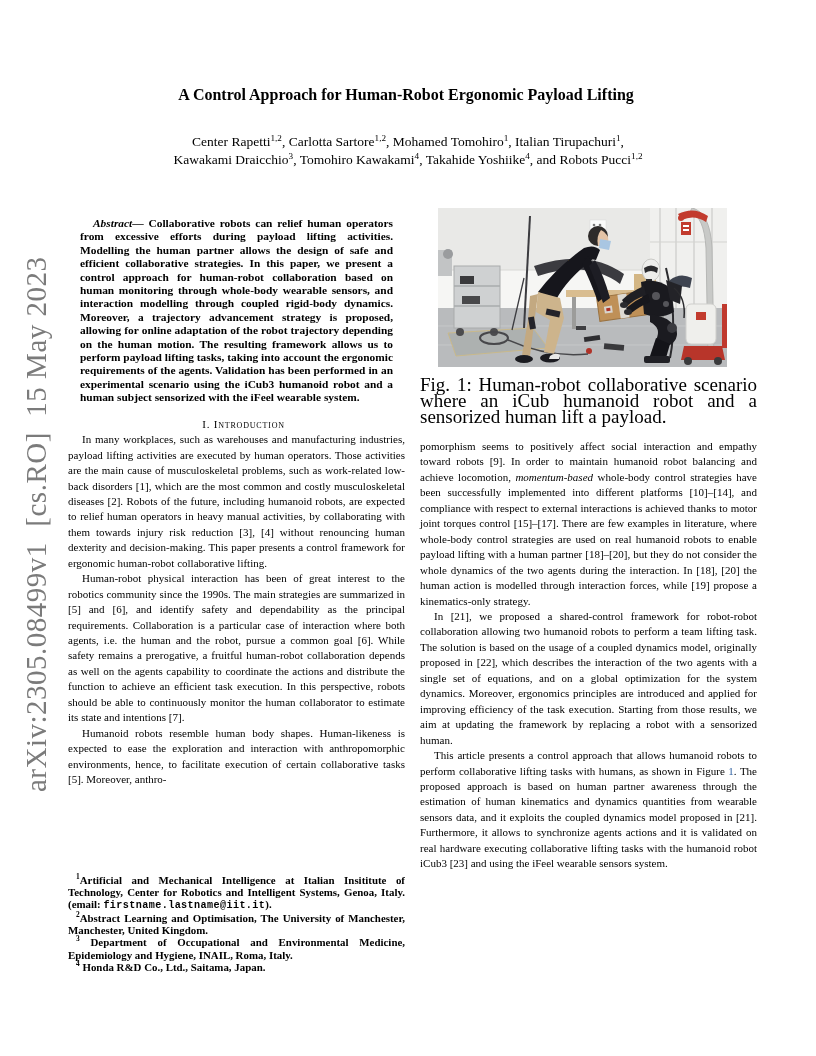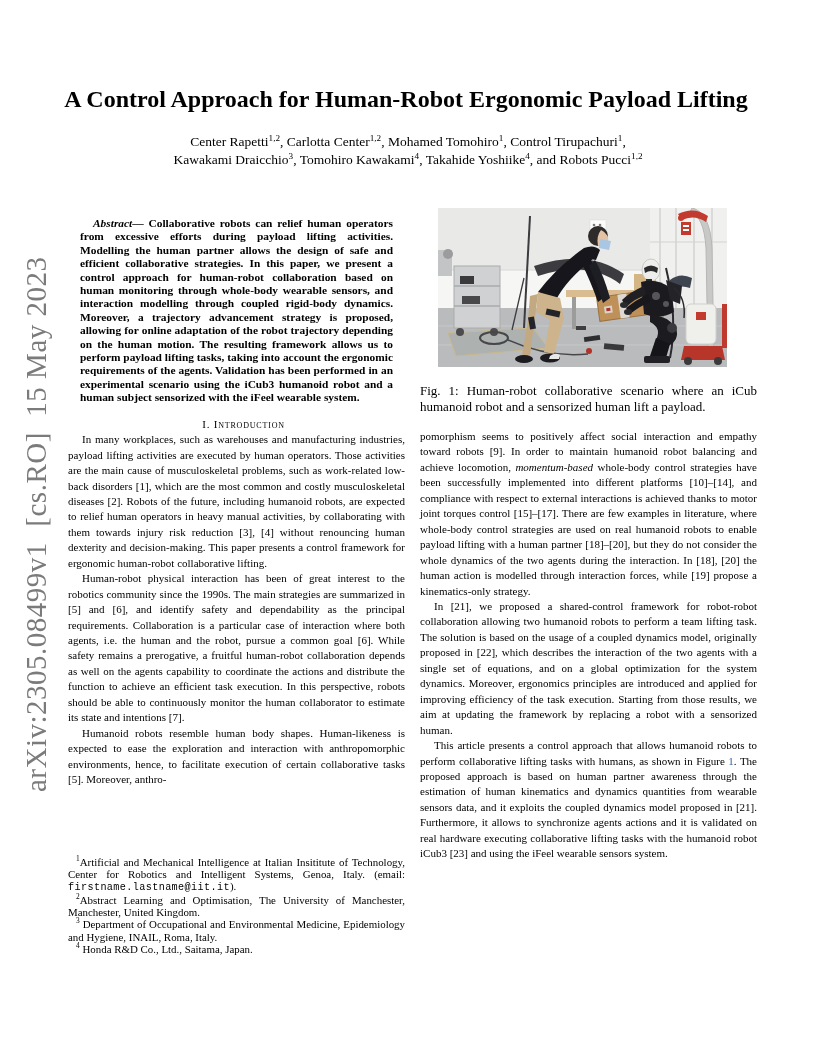--- a/index.html
+++ b/index.html
@@ -6,58 +6,58 @@
   .page{
     position:relative;width:816px;height:1056px;background:#ffffff;overflow:hidden;
     font-family:"Liberation Serif","DejaVu Serif",serif;color:#000;
   }
   .watermark{
     position:absolute;left:20px;top:792px;transform:rotate(-90deg);transform-origin:0 0;
     font-size:29px;color:#7b7b7b;white-space:pre;letter-spacing:0.5px;
   }
   .paper-title{
     position:absolute;top:86px;left:0;width:812px;text-align:center;
-    font-size:24px;font-weight:bold;
+    font-size:16px;font-weight:bold;
   }
   .authors{
     position:absolute;top:133px;left:0;width:816px;text-align:center;
     font-size:13.5px;line-height:18px;
   }
   .col{position:absolute;top:205px;width:337px;text-align:justify;}
   .col-left{left:68px;}
   .col-right{left:420px;}
   .abstract{font-size:11.4px;line-height:13.4px;font-weight:bold;text-indent:13px;margin:12px;}
   .section-heading{
     margin:17px 0 11px 0;text-align:center;font-size:12.8px;
     font-variant:small-caps;letter-spacing:0.8px;text-indent:0;
   }
   .para{font-size:11px;line-height:15.45px;text-indent:14px;margin:0;}
   .para.noindent{text-indent:0;}
-  .footnotes{position:absolute;left:68px;top:856px;width:337px;text-align:justify;}
+  .footnotes{position:absolute;left:68px;top:874px;width:337px;text-align:justify;font-weight:bold;}
   .footnote{font-size:10.9px;line-height:12.1px;text-indent:8px;margin:0;}
   .figure-block{margin:3px 0 14px 0;}
   .figure-photo{display:block;margin-left:18px;}
-  .figure-caption{font-size:13px;line-height:16px;margin-top:16px;text-align:justify;}
+  .figure-caption{font-size:19px;line-height:16px;margin-top:10px;text-align:justify;}
   sup{font-size:68%;vertical-align:super;line-height:0;}
   .rt-italic{font-style:italic;}
   .rt-bolditalic{font-style:italic;font-weight:bold;}
   .rt-link{color:#3465a4;}
   .rt-mono{font-family:"Liberation Mono","DejaVu Sans Mono",monospace;font-size:0.93em;letter-spacing:0.4px;}
 </style>
 </head>
 <body>
 
 <div class="page">
 
   <div class="watermark">arXiv:2305.08499v1  [cs.RO]  15 May 2023</div>
 
   <div class="paper-title">A Control Approach for Human-Robot Ergonomic Payload Lifting</div>
 
   <div class="authors">
-    <div><span>Center Rapetti</span><sup>1,2</sup><span>, Carlotta Center</span><sup>1,2</sup><span>, Mohamed Tomohiro</span><sup>1</sup><span>, Control Tirupachuri</span><sup>1</sup><span>,</span></div>
+    <div><span>Center Rapetti</span><sup>1,2</sup><span>, Carlotta Sartore</span><sup>1,2</sup><span>, Mohamed Tomohiro</span><sup>1</sup><span>, Italian Tirupachuri</span><sup>1</sup><span>,</span></div>
     <div><span>Kawakami Draicchio</span><sup>3</sup><span>, Tomohiro Kawakami</span><sup>4</sup><span>, Takahide Yoshiike</span><sup>4</sup><span>, and Robots Pucci</span><sup>1,2</sup></div>
   </div>
 
   <div class="col col-left">
     <p class="abstract"><span class="rt-bolditalic">Abstract</span><span>— Collaborative robots can relief human operators from excessive efforts during payload lifting activities. Modelling the human partner allows the design of safe and efficient collaborative strategies. In this paper, we present a control approach for human-robot collaboration based on human monitoring through whole-body wearable sensors, and interaction modelling through coupled rigid-body dynamics. Moreover, a trajectory advancement strategy is proposed, allowing for online adaptation of the robot trajectory depending on the human motion. The resulting framework allows us to perform payload lifting tasks, taking into account the ergonomic requirements of the agents. Validation has been performed in an experimental scenario using the iCub3 humanoid robot and a human subject sensorized with the iFeel wearable system.</span></p>
     <p class="para section-heading">I. Introduction</p>
     <p class="para">In many workplaces, such as warehouses and manufacturing industries, payload lifting activities are executed by human operators. Those activities are the main cause of musculoskeletal problems, such as work-related low-back disorders [1], which are the most common and costly musculoskeletal diseases [2]. Robots of the future, including humanoid robots, are expected to relief human operators in heavy manual activities, by collaborating with them towards injury risk reduction [3], [4] without renouncing human dexterity and decision-making. This paper presents a control framework for ergonomic human-robot collaborative lifting.</p>
     <p class="para">Human-robot physical interaction has been of great interest to the robotics community since the 1990s. The main strategies are summarized in [5] and [6], and identify safety and dependability as the principal requirements. Collaboration is a particular case of interaction where both agents, i.e. the human and the robot, pursue a common goal [6]. While safety remains a prerogative, a fruitful human-robot collaboration depends as well on the agents capability to coordinate the actions and distribute the function to achieve an efficient task execution. In this perspective, robots should be able to continuously monitor the human collaborator to estimate its state and intentions [7].</p>
     <p class="para">Humanoid robots resemble human body shapes. Human-likeness is expected to ease the exploration and interaction with anthropomorphic environments, hence, to facilitate execution of certain collaborative tasks [5]. Moreover, anthro-</p>
   </div>

